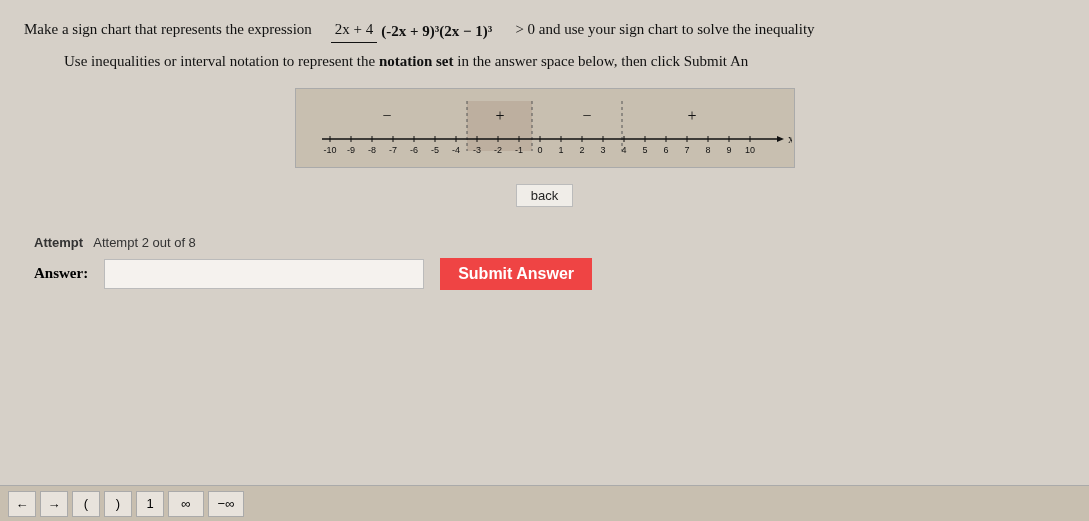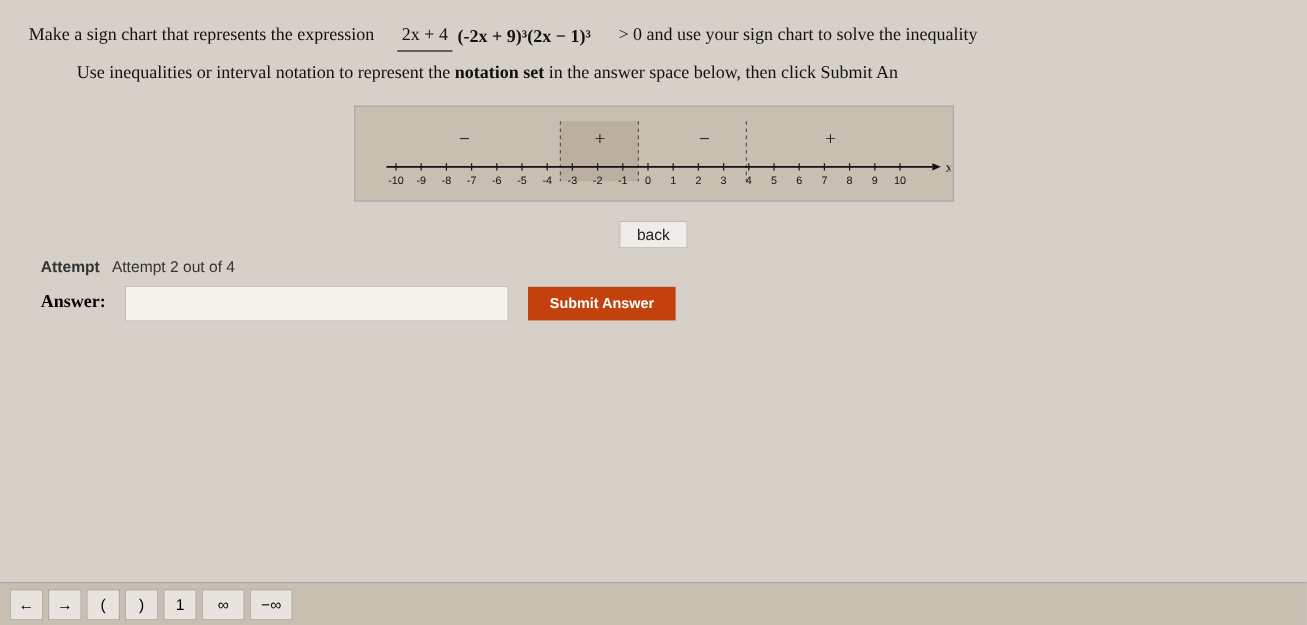--- a/index.html
+++ b/index.html
@@ -83,21 +83,21 @@
       padding: 10px 16px 10px 16px;
       position: relative;
       width: 500px;
       height: 80px;
     }
 
     
     .back-btn-area {
       display: flex;
       justify-content: center;
-      margin-bottom: 8px;
+      margin-bottom: 28px;
     }
 
     .back-button {
       background: #f0ede8;
       border: 1px solid #bbb;
       padding: 3px 14px;
       font-size: 13px;
       font-family: Arial, sans-serif;
       cursor: pointer;
       color: #222;
@@ -136,25 +136,25 @@
       width: 320px;
       height: 30px;
       background: #f5f2ee;
       border: 1px solid #bbb;
       padding: 2px 6px;
       font-size: 14px;
       font-family: Georgia, serif;
     }
 
     .submit-btn {
-      background: #c2410c;
+      background: #ef4444;
       color: white;
       border: none;
       padding: 7px 18px;
-      font-size: 12px;
+      font-size: 16px;
       font-family: Arial, sans-serif;
       cursor: pointer;
       font-weight: bold;
     }
 
     
     .bottom-toolbar {
       position: absolute;
       bottom: 0;
       left: 0;
@@ -278,21 +278,21 @@
   </div>
 
   <div class="back-btn-area">
     <button class="back-button">back</button>
   </div>
 
   <div class="answer-section">
     <div class="attempt-label">
       <span class="bold">Attempt</span>
       &nbsp;
-      <span>Attempt 2 out of 4</span>
+      <span>Attempt 2 out of 8</span>
     </div>
     <div class="answer-row">
       <span class="answer-label">Answer:</span>
       <input class="answer-input" type="text" style="">
       <button class="submit-btn">Submit Answer</button>
     </div>
   </div>
 
 </div>
 

